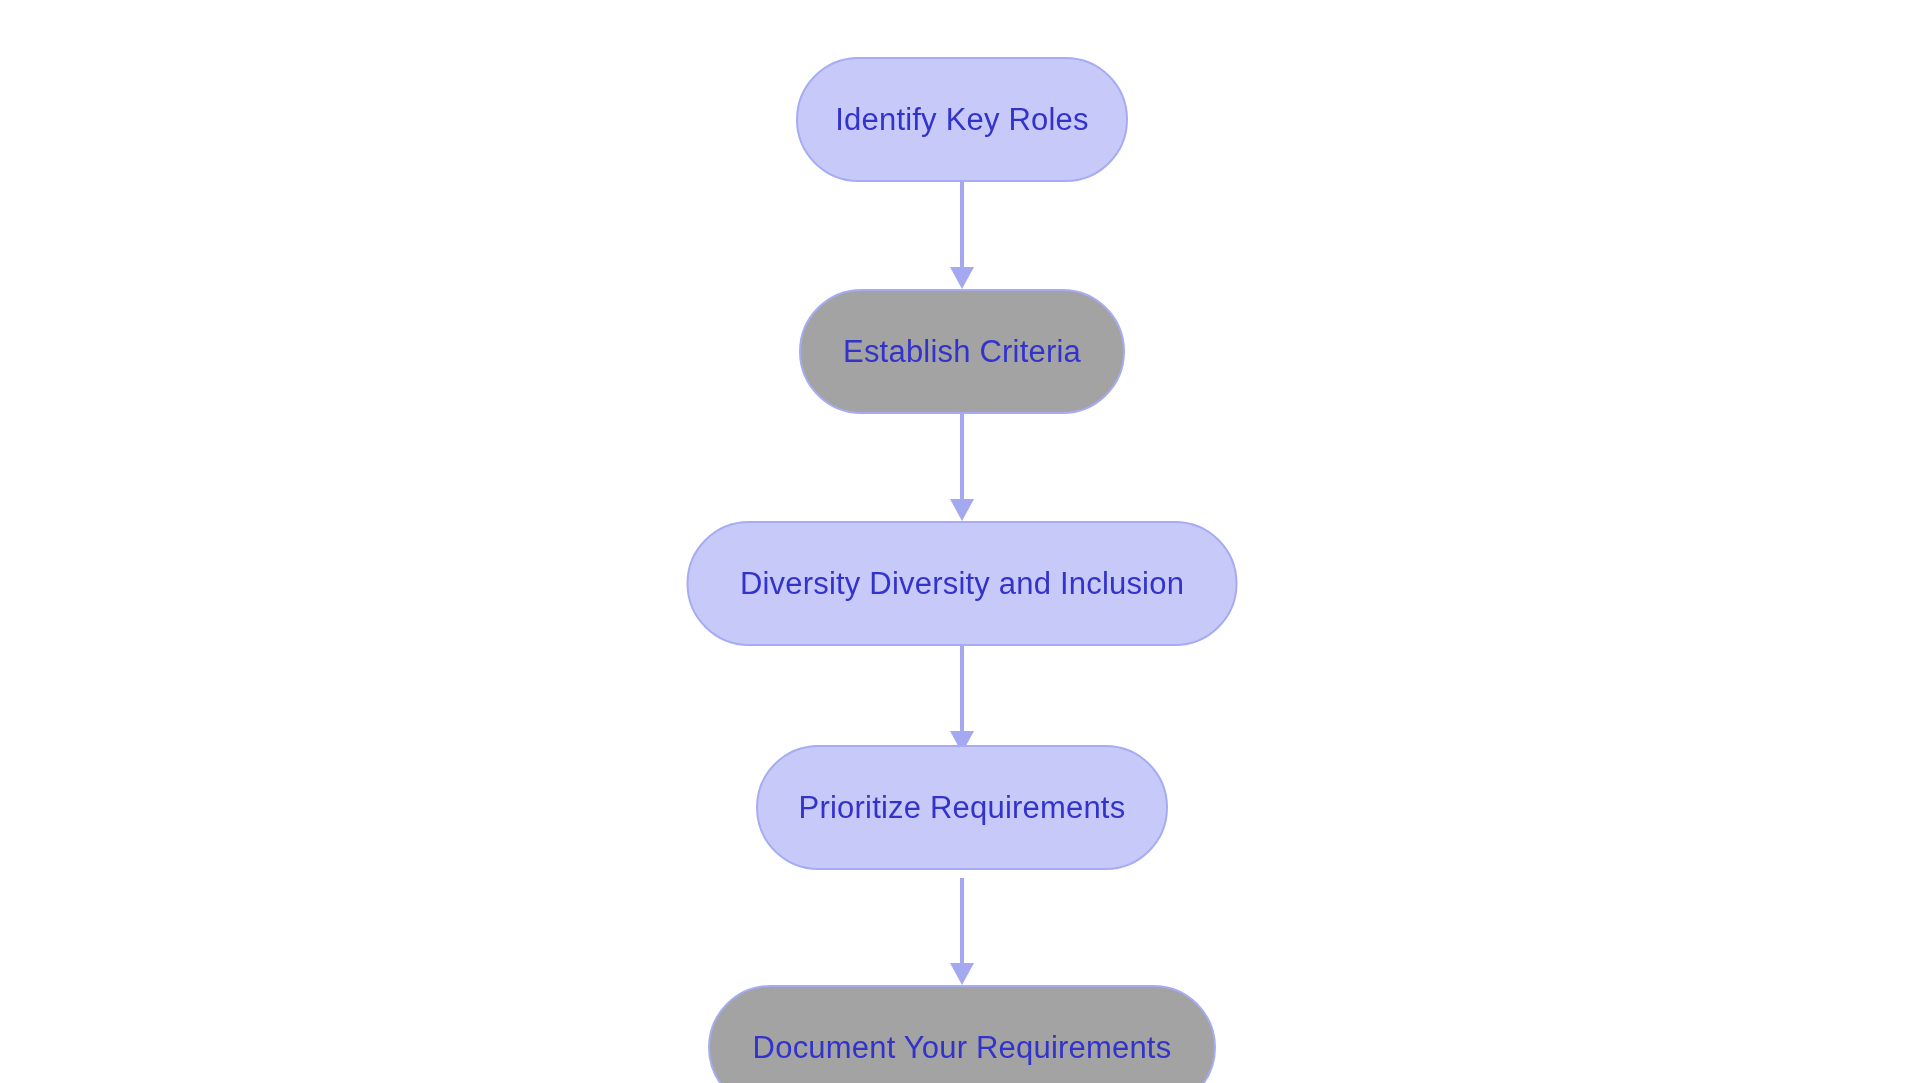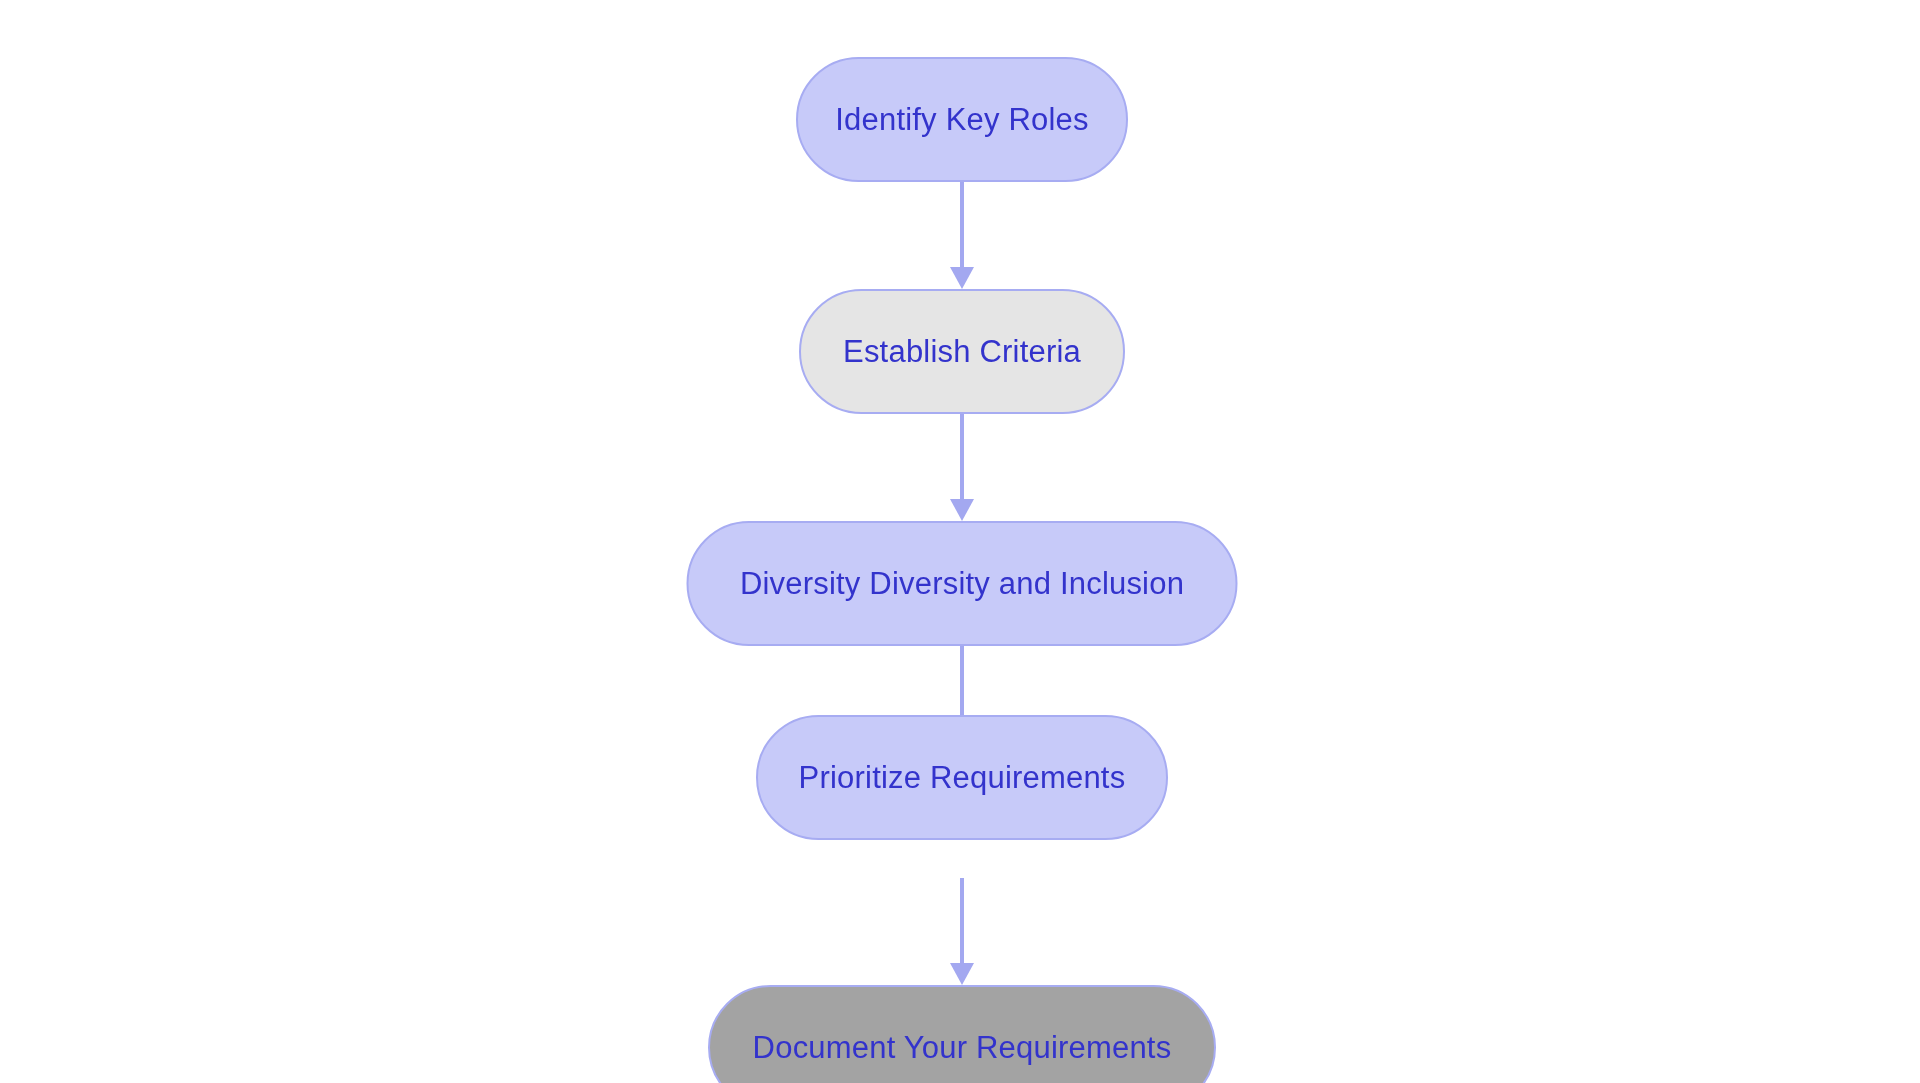--- a/index.html
+++ b/index.html
@@ -87,29 +87,29 @@
       <polygon points="950,919 974,919 962,941" fill="#a3a8f0"></polygon>
     </g>
   </svg>
 
   <div id="nodes-layer">
 
     <div class="flow-node" id="node-n1" style="left: 962px; top: 13px; width: 332px; height: 125px; background: rgb(199, 202, 249); border-color: rgb(167, 172, 242); border-width: 2px;">
       <span class="flow-node-label" style="color: rgb(51, 51, 204); font-size: 31px;">Identify Key Roles</span>
     </div>
 
-    <div class="flow-node" id="node-n2" style="left: 962px; top: 245px; width: 326px; height: 125px; background: #e5e5e5; border-color: rgb(167, 172, 242); border-width: 2px;">
+    <div class="flow-node" id="node-n2" style="left: 962px; top: 245px; width: 326px; height: 125px; background: #a3a3a3; border-color: rgb(167, 172, 242); border-width: 2px;">
       <span class="flow-node-label" style="color: rgb(51, 51, 204); font-size: 31px;">Establish Criteria</span>
     </div>
 
     <div class="flow-node" id="node-n3" style="left: 962px; top: 477px; width: 551px; height: 125px; background: rgb(199, 202, 249); border-color: rgb(167, 172, 242); border-width: 2px;">
       <span class="flow-node-label" style="color: rgb(51, 51, 204); font-size: 31px;">Diversity Diversity and Inclusion</span>
     </div>
 
-    <div class="flow-node" id="node-n4" style="left: 962px; top: 671px; width: 412px; height: 125px; background: rgb(199, 202, 249); border-color: rgb(167, 172, 242); border-width: 2px;">
+    <div class="flow-node" id="node-n4" style="left: 962px; top: 701px; width: 412px; height: 125px; background: rgb(199, 202, 249); border-color: rgb(167, 172, 242); border-width: 2px;">
       <span class="flow-node-label" style="color: rgb(51, 51, 204); font-size: 31px;">Prioritize Requirements</span>
     </div>
 
     <div class="flow-node" id="node-n5" style="left: 962px; top: 941px; width: 508px; height: 125px; background: #a3a3a3; border-color: rgb(167, 172, 242); border-width: 2px;">
       <span class="flow-node-label" style="color: rgb(51, 51, 204); font-size: 31px;">Document Your Requirements</span>
     </div>
 
   </div>
 </div>
 

